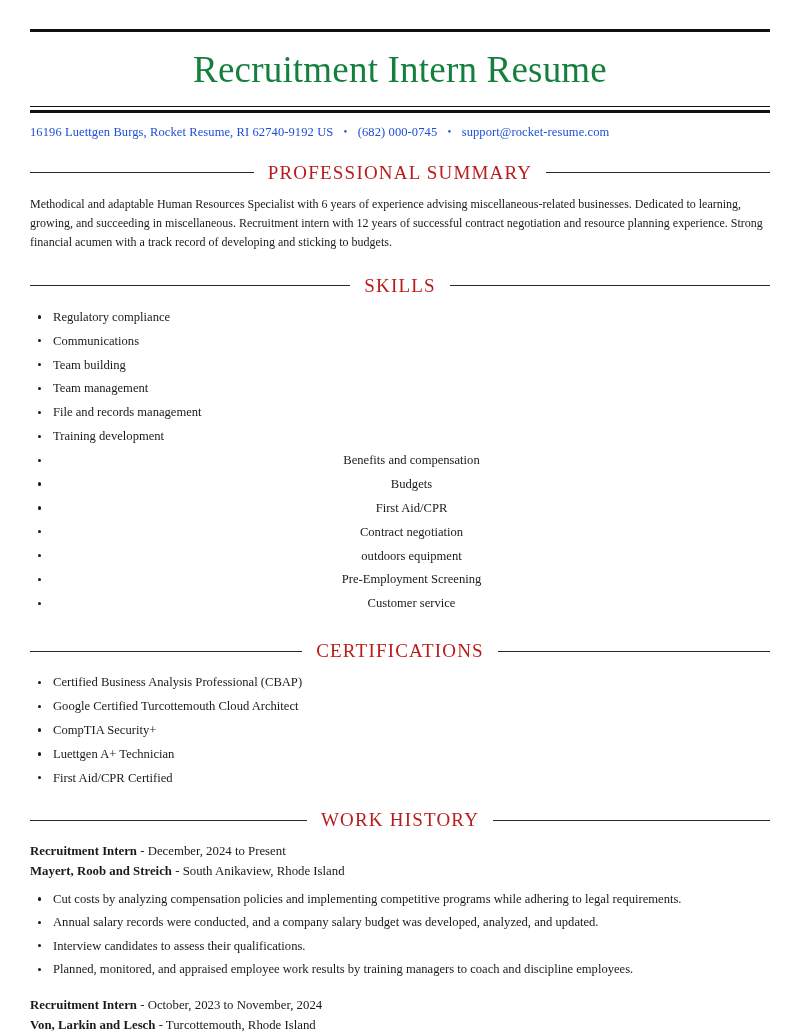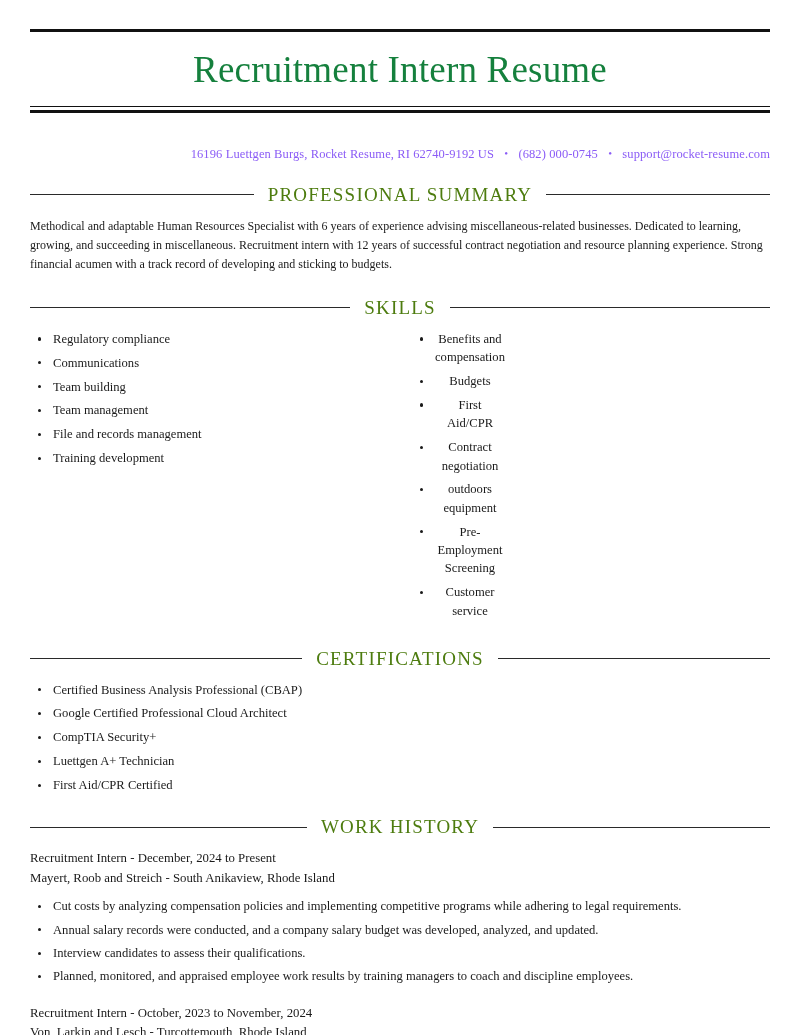--- a/index.html
+++ b/index.html
@@ -38,24 +38,24 @@
     white-space: nowrap;
   }
   .header-rule-bottom {
     border-top: 1px solid #111111;
     height: 3px;
     box-sizing: content-box;
     border-bottom: 3px solid #111111;
     margin-bottom: 0;
   }
   .contact-line {
-    text-align: right;
+    text-align: left;
     font-size: 12.5px;
-    color: #8b5cf6;
-    margin-top: 34px;
+    color: #1d4ed8;
+    margin-top: 12px;
     letter-spacing: 0.1px;
     white-space: nowrap;
   }
   .contact-sep {
     padding: 0 7px;
     font-size: 11px;
     position: relative;
     top: -1px;
   }
 
@@ -71,21 +71,21 @@
   }
   .section-head .rule {
     flex: 1 1 auto;
     border-top: 1.3px solid #2a2a2a;
     height: 0;
   }
   .section-head .title {
     flex: 0 0 auto;
     font-size: 19px;
     letter-spacing: 1.2px;
-    color: #4d7c0f;
+    color: #b91c1c;
     font-weight: 400;
     white-space: nowrap;
   }
 
   
   .summary p {
     margin: 0;
     font-size: 12px;
     line-height: 1.62;
     text-align: left;
@@ -112,21 +112,22 @@
     left: 8px;
     top: 7.5px;
     width: 3.2px;
     height: 3.2px;
     border-radius: 50%;
     background: #1a1a1a;
   }
 
   .skills-cols {
     display: flex;
-    gap: 12px;
+    gap: 0;
+    flex-direction: column;
   }
   .skills-cols > ul {
     flex: 0 0 50%;
     box-sizing: border-box;
   }
   .skills-cols > ul.col-right {
     padding-left: 362px;
     margin-left: -362px;
     text-align: center;
   }
@@ -138,21 +139,21 @@
   .job {
     margin-bottom: 18px;
   }
   .job:last-child { margin-bottom: 0; }
   .job-line {
     font-size: 12.8px;
     line-height: 1.52;
     color: #1a1a1a;
   }
   .job-line .strong {
-    font-weight: 400;
+    font-weight: 700;
   }
   .job-line .dash {
     font-weight: 400;
   }
   .job ul.bullets {
     margin-top: 9px;
   }
   .job ul.bullets li {
     margin-bottom: 5px;
   }
@@ -212,21 +213,21 @@
   </div>
 
   <div class="section">
     <div class="section-head">
       <span class="rule"></span>
       <span class="title">CERTIFICATIONS</span>
       <span class="rule"></span>
     </div>
     <ul class="bullets">
       <li>Certified Business Analysis Professional (CBAP)</li>
-      <li>Google Certified Professional Cloud Architect</li>
+      <li>Google Certified Turcottemouth Cloud Architect</li>
       <li>CompTIA Security+</li>
       <li>Luettgen A+ Technician</li>
       <li>First Aid/CPR Certified</li>
     </ul>
   </div>
 
   <div class="section">
     <div class="section-head">
       <span class="rule"></span>
       <span class="title">WORK HISTORY</span>

